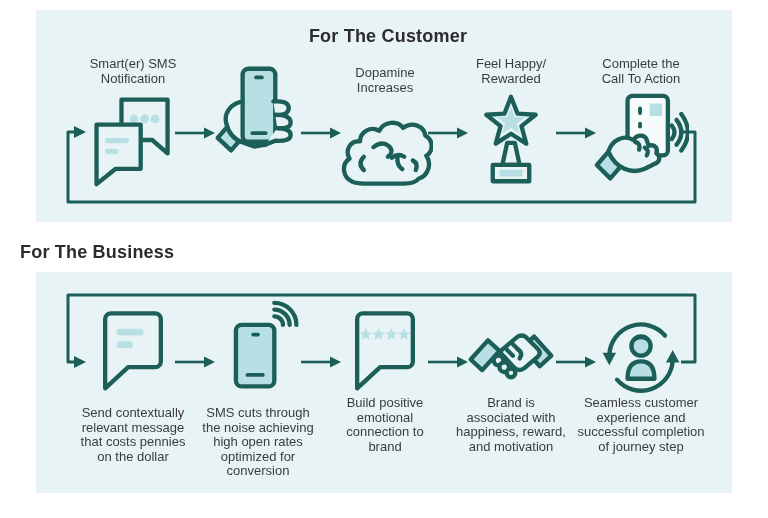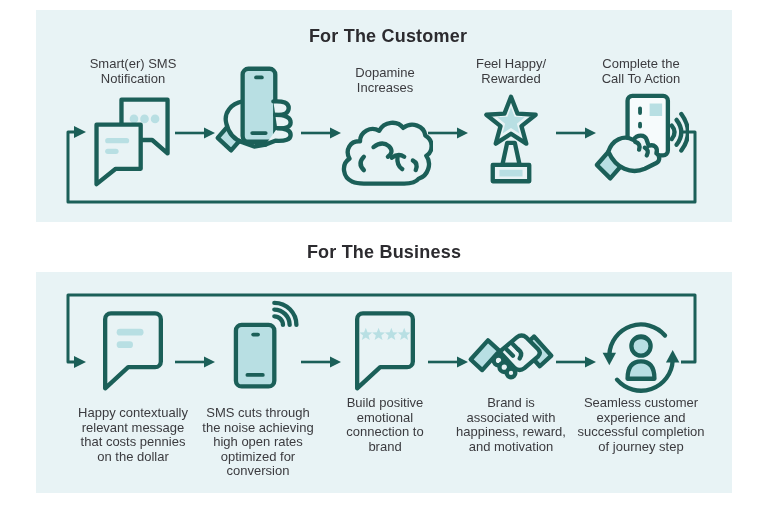--- a/index.html
+++ b/index.html
@@ -12,22 +12,22 @@
   *{margin:0;padding:0;box-sizing:border-box;}
   html,body{background:#ffffff;}
   body{font-family:"Liberation Sans",sans-serif;}
   .canvas{position:relative;width:768px;height:518px;background:#fff;overflow:hidden;}
   .panel{position:absolute;background:var(--panel-bg);}
   .panel-top{left:36px;top:10px;width:696px;height:212px;}
   .panel-bottom{left:36px;top:272px;width:696px;height:221px;}
   .flow-title{position:absolute;left:0;width:100%;text-align:center;
     font-size:18px;font-weight:bold;color:var(--title-text);letter-spacing:.2px;}
   .flow-title.inside{top:16px;padding-left:8px;}
-  .biz-title{position:absolute;left:0;top:242px;width:768px;text-align:center;
-    font-size:18px;font-weight:bold;color:var(--title-text);letter-spacing:.2px;}
+  .biz-title{position:absolute;left:0;top:242px;width:768px;text-align:left;
+    font-size:18px;font-weight:bold;color:var(--title-text);letter-spacing:.2px;padding-left:20px;}
   .col{position:absolute;width:132px;text-align:center;}
   .step-label{white-space:pre-line;font-size:13px;line-height:14.5px;color:var(--label-text);}
   .icon{display:block;margin:0 auto;width:96px;height:96px;}
   .icon-sm{width:96px;height:96px;}
   .arrow{position:absolute;width:40px;height:14px;}
   .loop{position:absolute;left:0;top:0;width:100%;height:100%;pointer-events:none;}
   
   .sd{stroke:var(--accent-dark);stroke-width:4.5;fill:none;stroke-linejoin:round;stroke-linecap:round;}
   .ld{stroke:var(--accent-dark);stroke-width:3;fill:none;stroke-linejoin:round;}
   .al{stroke:var(--accent-dark);stroke-width:2.6;}
@@ -172,21 +172,21 @@
     </svg>
 
     <div class="col" style="left:31px;top:28px">
       <svg class="icon icon-sm" viewBox="0 0 100 100">
         <path class="sd f-panel" d="M27 14 H73 A6 6 0 0 1 79 20 V64 A6 6 0 0 1 73 70 H45 L21 92 V20 A6 6 0 0 1 27 14 Z"></path>
         <g class="f-light no-stroke">
           <rect x="33" y="30" width="28" height="7" rx="3.5"></rect>
           <rect x="33" y="43" width="17" height="7" rx="3.5"></rect>
         </g>
       </svg>
-      <div class="step-label" style="margin-top:10px">Happy contextually
+      <div class="step-label" style="margin-top:10px">Send contextually
 relevant message
 that costs pennies
 on the dollar</div>
     </div>
 
     <div class="col" style="left:156px;top:28px">
       <svg class="icon icon-sm" viewBox="0 0 100 100">
         <g class="sd">
           <rect class="f-light" x="27" y="26" width="40" height="64" rx="6"></rect>
           <path d="M67 17 A9 9 0 0 1 76 26"></path>

